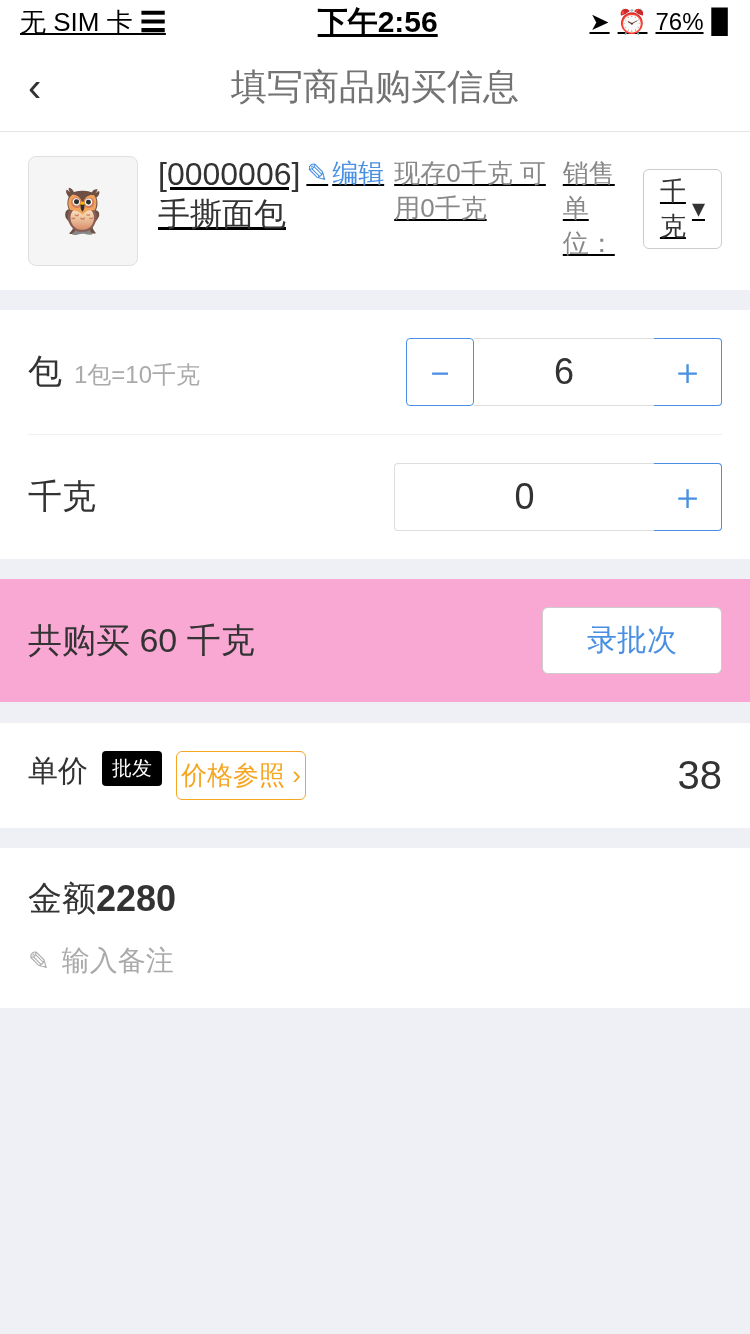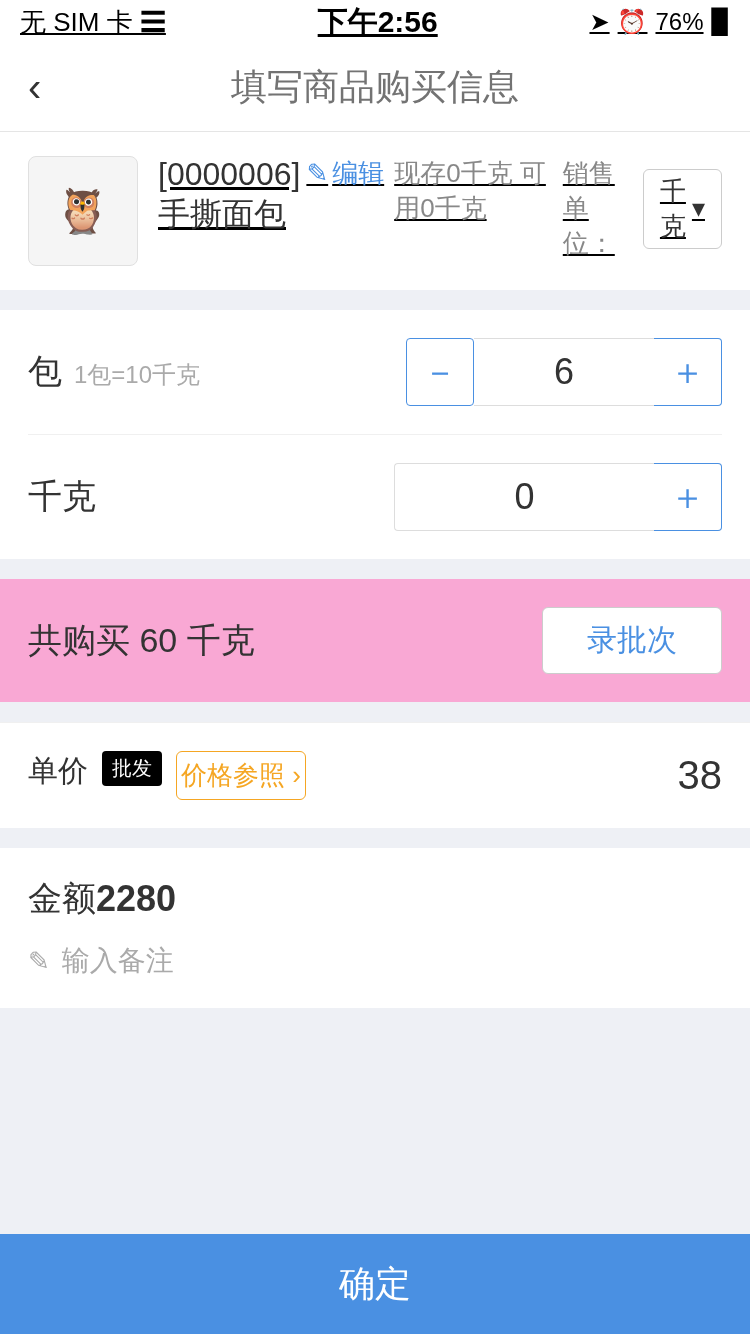--- a/index.html
+++ b/index.html
@@ -413,15 +413,14 @@
       <span class="amount-value">2280</span>
     </div>
     <div class="remark-row">
       <span class="pencil-icon">✎</span>
       <span>输入备注</span>
     </div>
   </div>
 
   <div class="spacer"></div>
 
-  <button class="confirm-btn">确定</button>
 
 </div>
 
 </body></html>

